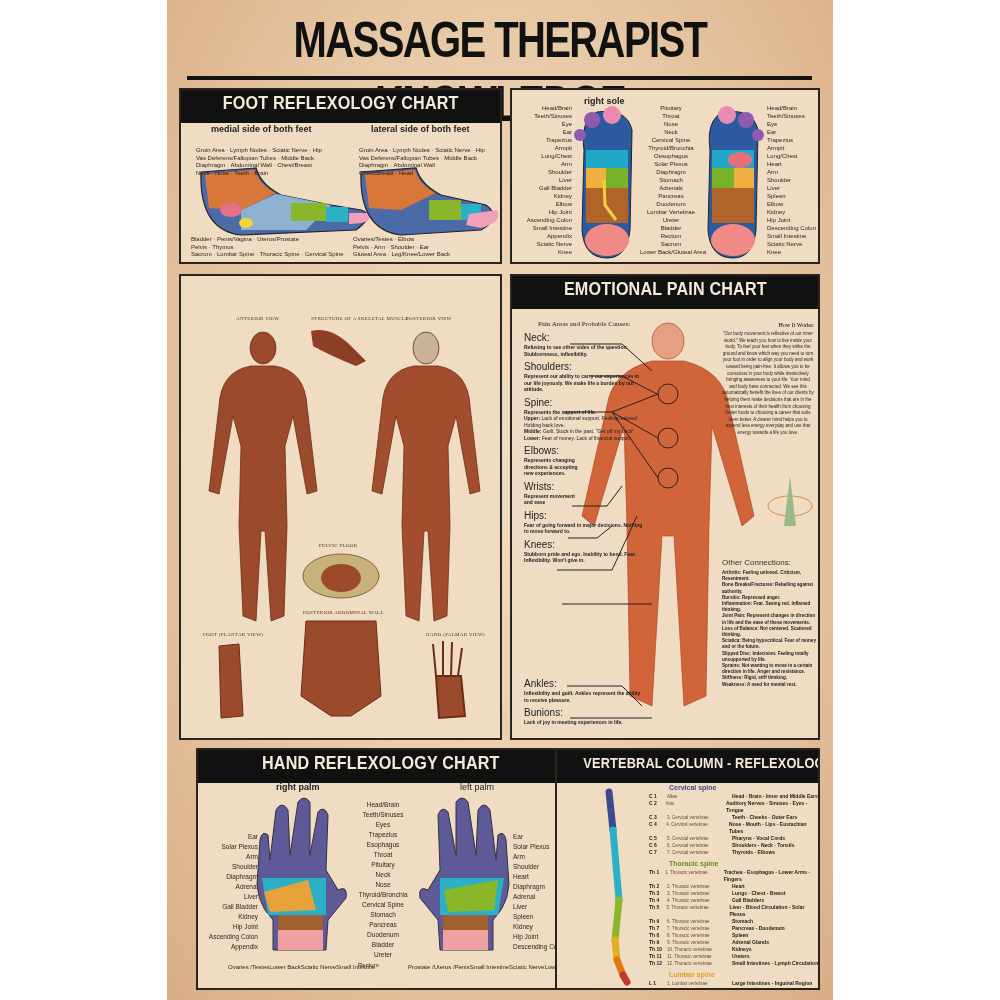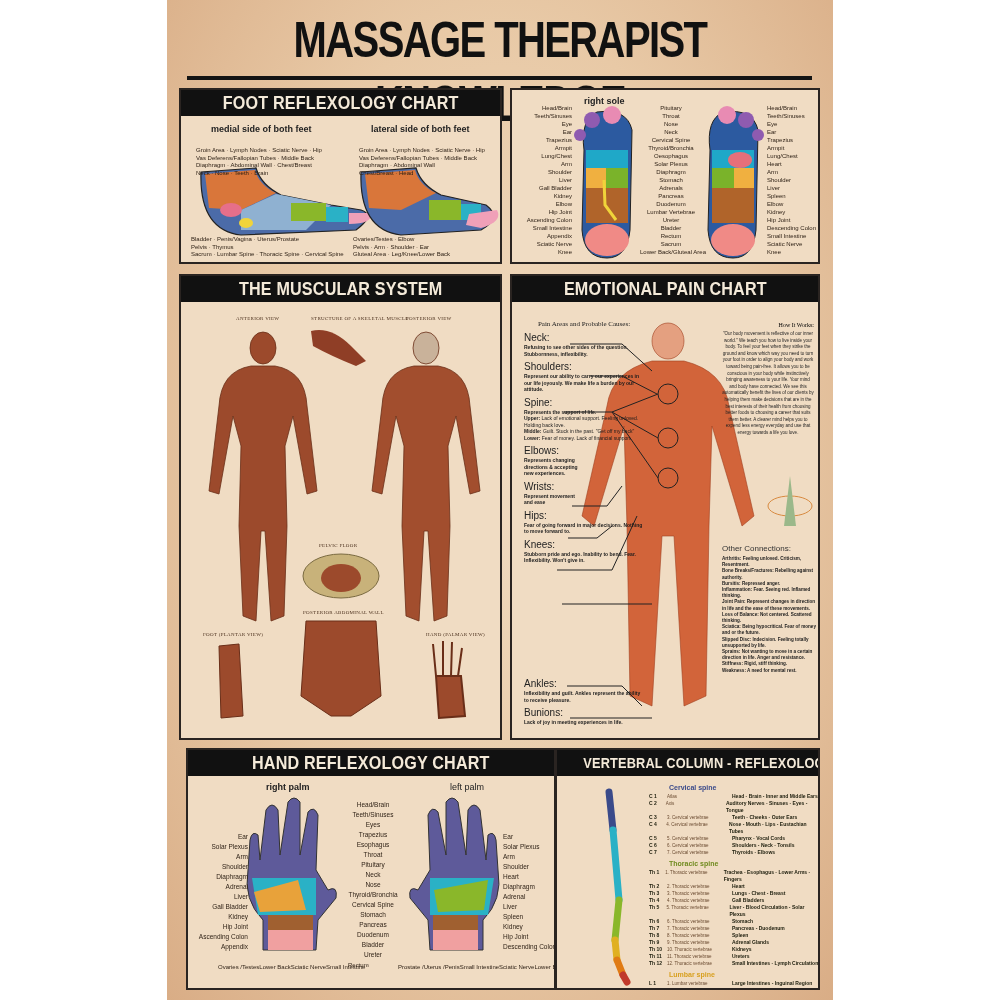--- a/index.html
+++ b/index.html
@@ -3,21 +3,21 @@
 <meta charset="utf-8">
 <style>
   html,body{margin:0;padding:0;background:#ffffff;}
   body{width:1000px;height:1000px;position:relative;overflow:hidden;font-family:"Liberation Sans",sans-serif;}
   .poster{position:absolute;left:167px;top:0;width:666px;height:1000px;
     background:radial-gradient(ellipse at 50% 45%, #f1dcc2 0%, #e8c9a6 55%, #d9ad86 100%);}
   .title{position:absolute;left:0;top:8px;width:666px;text-align:center;font-family:"Liberation Sans Narrow","Liberation Sans",sans-serif;
     font-weight:bold;font-size:50px;letter-spacing:-2px;color:#111;transform:scaleX(0.8);transform-origin:center;line-height:64px;}
   .title-rule{position:absolute;left:20px;top:76px;width:625px;height:4px;background:#141414;}
   .panel{position:absolute;border:2px solid #2a2421;background:#f0dcc3;box-sizing:border-box;overflow:hidden;}
-  .panel-head{background:#111;color:#f4ead9;font-weight:bold;text-align:center;font-size:19px;height:26px;line-height:26px;letter-spacing:0.2px;white-space:nowrap;}
+  .panel-head{background:#111;color:#f4ead9;font-weight:bold;text-align:center;font-size:19px;height:33px;line-height:26px;letter-spacing:0.2px;white-space:nowrap;}
   .panel-head span{display:inline-block;transform:scaleX(0.85);}
   .lbl{position:absolute;font-size:6px;line-height:7.5px;color:#2a1d12;white-space:nowrap;}
   .sub{position:absolute;font-size:9px;font-weight:bold;color:#222;white-space:nowrap;}
   .muscle-lbl{position:absolute;font-family:"Liberation Serif",serif;font-size:5px;color:#4a2f1c;letter-spacing:0.3px;white-space:nowrap;}
   .ep-h{font-size:10px;color:#222;line-height:12px;margin-top:4px;}
   .ep-t{font-size:5px;line-height:6.5px;color:#1c1c1c;font-weight:bold;}
   .ep-sub{font-size:5px;line-height:6.5px;color:#1c1c1c;}
   .vtab{position:absolute;font-size:5px;line-height:7px;color:#221;}
   .vtab .r{display:flex;gap:0;}
   .vtab .c1{width:18px;font-weight:bold;}
@@ -167,21 +167,20 @@
         <div>Kidney</div>
         <div>Hip Joint</div>
         <div>Descending Colon</div>
         <div>Small Intestine</div>
         <div>Sciatic Nerve</div>
         <div>Knee</div>
     </div>
   </div>
 
   <div class="panel" style="left:12px;top:274px;width:323px;height:466px;">
-    <div class="panel-head"><span>THE MUSCULAR SYSTEM</span></div>
     <div class="muscle-lbl" style="left:55px;top:40px;">ANTERIOR VIEW</div>
     <div class="muscle-lbl" style="left:130px;top:40px;">STRUCTURE OF A SKELETAL MUSCLE</div>
     <div class="muscle-lbl" style="left:225px;top:40px;">POSTERIOR VIEW</div>
     <div class="muscle-lbl" style="left:138px;top:267px;">PELVIC FLOOR</div>
     <div class="muscle-lbl" style="left:122px;top:334px;">POSTERIOR ABDOMINAL WALL</div>
     <div class="muscle-lbl" style="left:22px;top:356px;">FOOT (PLANTAR VIEW)</div>
     <div class="muscle-lbl" style="left:245px;top:356px;">HAND (PALMAR VIEW)</div>
     <svg style="position:absolute;left:0;top:0" width="323" height="466">
       <g fill="#9c4a2c" stroke="#6a2e18" stroke-width="0.8">
         <ellipse cx="82" cy="72" rx="13" ry="16"></ellipse>
@@ -249,37 +248,37 @@
     <div style="position:absolute;left:12px;top:398px;width:120px;">
       <div class="ep-h">Ankles:</div>
       <div class="ep-t">Inflexibility and guilt. Ankles represent the ability to receive pleasure.</div>
       <div class="ep-h">Bunions:</div>
       <div class="ep-t">Lack of joy in meeting experiences in life.</div>
     </div>
     <div style="position:absolute;left:210px;top:46px;width:92px;text-align:center;">
       <div style="font-family:'Liberation Serif',serif;font-size:6px;text-align:right;">How It Works:</div>
       <div style="font-size:4.5px;line-height:6.6px;color:#222;margin-top:3px;">"Our body movement is reflective of our inner world." We teach you how to live inside your body. To feel your feet when they strike the ground and know which way you need to turn your foot in order to align your body and work toward being pain-free. It allows you to be conscious in your body while instinctively bringing awareness to your life. Your mind and body have connected. We see this automatically benefit the lives of our clients by helping them make decisions that are in the best interests of their health from choosing better foods to choosing a career that suits them better. A clearer mind helps you to expend less energy everyday and use that energy towards a life you love.</div>
     </div>
-    <div style="position:absolute;left:210px;top:268px;width:94px;">
+    <div style="position:absolute;left:210px;top:282px;width:94px;">
       <div style="font-size:8px;color:#333;margin-bottom:3px;">Other Connections:</div>
       <div class="ep-t" style="font-weight:bold;font-size:4.6px;line-height:6.2px;">Arthritis: Feeling unloved. Criticism, Resentment.</div>
       <div class="ep-t" style="font-weight:bold;font-size:4.6px;line-height:6.2px;">Bone Breaks/Fractures: Rebelling against authority.</div>
       <div class="ep-t" style="font-weight:bold;font-size:4.6px;line-height:6.2px;">Bursitis: Repressed anger.</div>
       <div class="ep-t" style="font-weight:bold;font-size:4.6px;line-height:6.2px;">Inflammation: Fear. Seeing red. Inflamed thinking.</div>
       <div class="ep-t" style="font-weight:bold;font-size:4.6px;line-height:6.2px;">Joint Pain: Represent changes in direction in life and the ease of these movements.</div>
       <div class="ep-t" style="font-weight:bold;font-size:4.6px;line-height:6.2px;">Loss of Balance: Not centered. Scattered thinking.</div>
       <div class="ep-t" style="font-weight:bold;font-size:4.6px;line-height:6.2px;">Sciatica: Being hypocritical. Fear of money and or the future.</div>
       <div class="ep-t" style="font-weight:bold;font-size:4.6px;line-height:6.2px;">Slipped Disc: Indecision. Feeling totally unsupported by life.</div>
       <div class="ep-t" style="font-weight:bold;font-size:4.6px;line-height:6.2px;">Sprains: Not wanting to move in a certain direction in life. Anger and resistance.</div>
       <div class="ep-t" style="font-weight:bold;font-size:4.6px;line-height:6.2px;">Stiffness: Rigid, stiff thinking.</div>
       <div class="ep-t" style="font-weight:bold;font-size:4.6px;line-height:6.2px;">Weakness: A need for mental rest.</div>
     </div>
   </div>
 
-  <div class="panel" style="left:19px;top:748px;width:370px;height:242px;">
+  <div class="panel" style="left:29px;top:748px;width:370px;height:242px;">
     <div class="panel-head"><span>HAND REFLEXOLOGY CHART</span></div>
     <div class="sub" style="left:78px;top:32px;font-weight:bold;">right palm</div>
     <div class="sub" style="left:262px;top:32px;font-weight:normal;">left palm</div>
     <svg style="position:absolute;left:0;top:0" width="370" height="242">
       <g>
         <path d="M75 200 L75 170 Q55 150 60 120 L62 90 Q64 80 70 85 L72 110 L78 60 Q84 50 90 60 L92 105 L100 52 Q106 44 112 52 L112 105 L120 62 Q126 55 130 65 L128 120 L140 140 Q150 135 148 148 L130 170 L128 200Z" fill="#5e5a9a" stroke="#333"></path>
         <path d="M64 128 L128 128 L128 165 L70 165Z" fill="#2ab1c6"></path>
         <path d="M66 142 L110 130 L118 160 L72 162Z" fill="#e8a23a"></path>
         <path d="M80 165 L125 165 L125 180 L80 180Z" fill="#a06030"></path>
         <rect x="80" y="180" width="45" height="20" fill="#f0a0a0"></rect>

